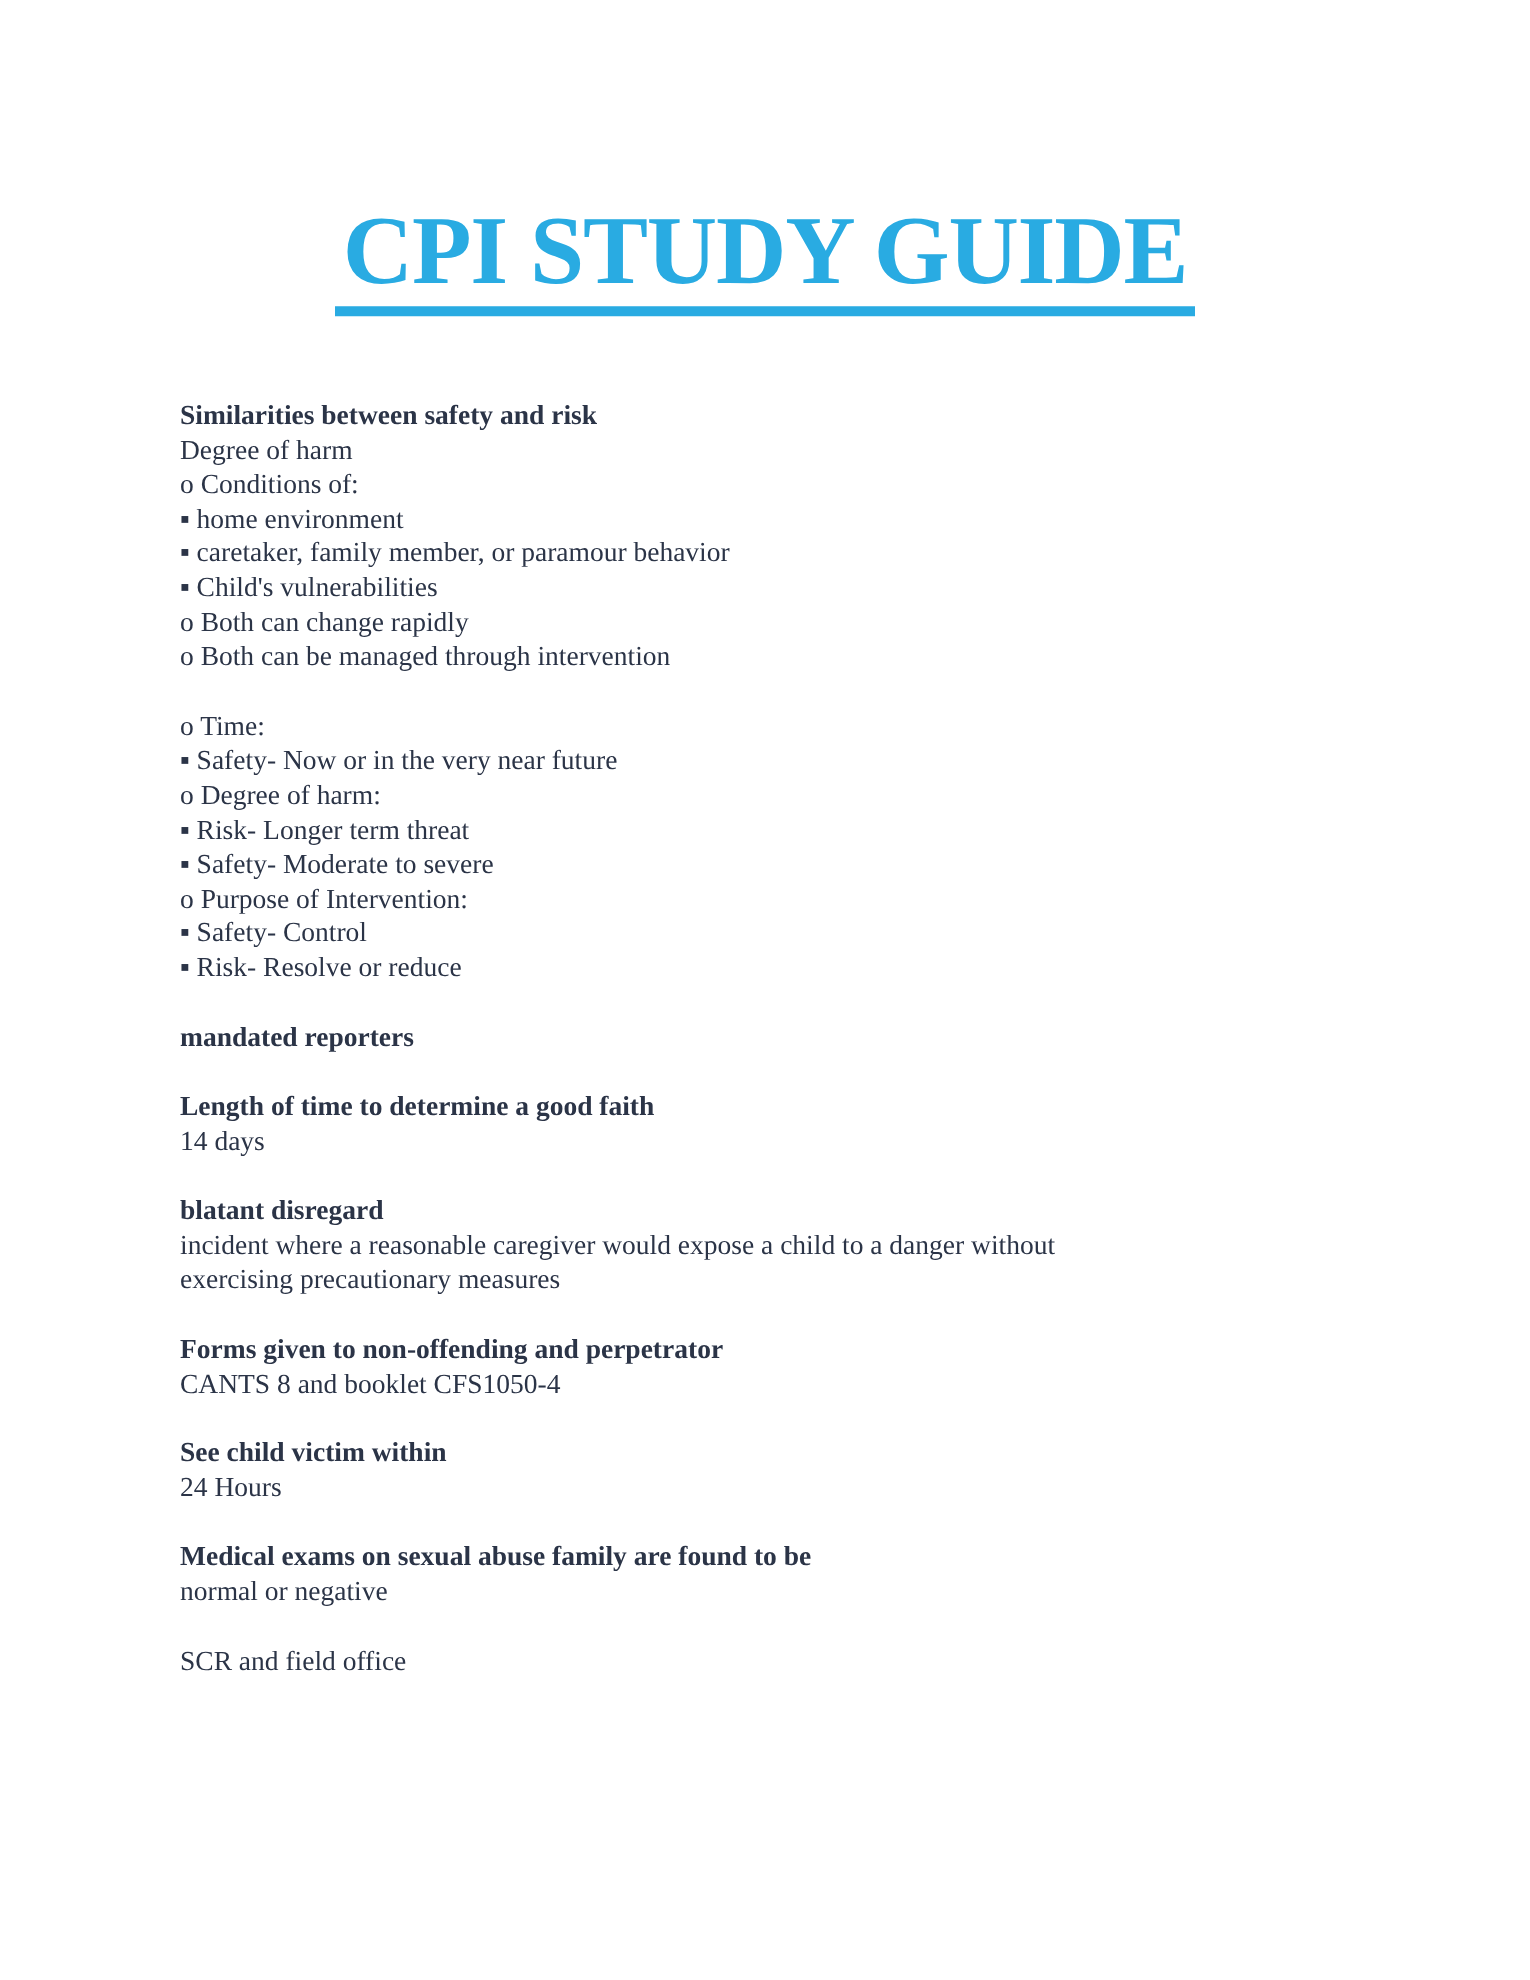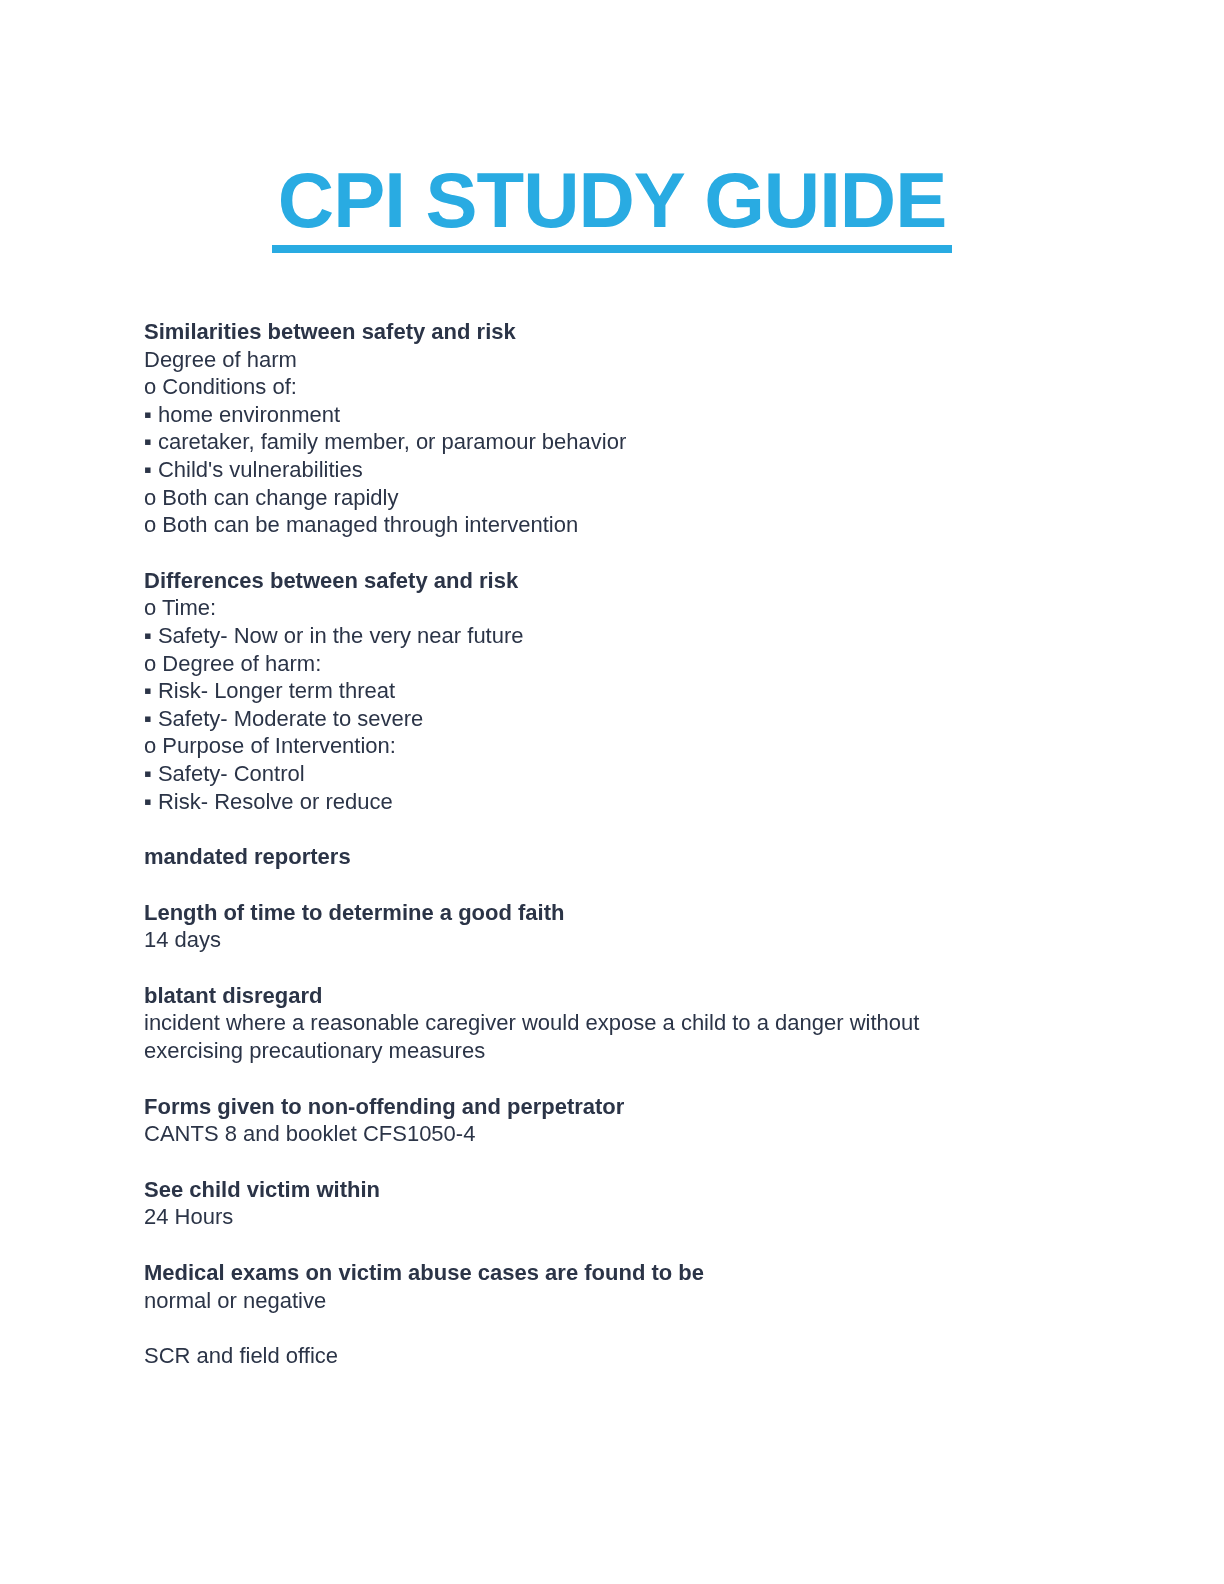--- a/index.html
+++ b/index.html
@@ -7,21 +7,21 @@
     --text: #2B3447;
     --page-bg: #ffffff;
   }
   * { box-sizing: border-box; }
   html, body { margin: 0; padding: 0; background: #ffffff; }
   .page {
     position: relative;
     width: 1224px;
     height: 1584px;
     background: var(--page-bg);
-    font-family: Liberation Sans, sans-serif;
+    font-family: Liberation Serif, serif;
     overflow: hidden;
   }
   .title-wrap {
     padding-top: 161px;
     text-align: center;
   }
   .title {
     display: inline-block;
     margin: 0;
     font-size: 78px;
@@ -59,21 +59,20 @@
       <div class="line">Degree of harm</div>
       <div class="line">o Conditions of:</div>
       <div class="line">▪ home environment</div>
       <div class="line">▪ caretaker, family member, or paramour behavior</div>
       <div class="line">▪ Child's vulnerabilities</div>
       <div class="line">o Both can change rapidly</div>
       <div class="line">o Both can be managed through intervention</div>
     </section>
 
     <section class="sec">
-      <div class="h">Differences between safety and risk</div>
       <div class="line">o Time:</div>
       <div class="line">▪ Safety- Now or in the very near future</div>
       <div class="line">o Degree of harm:</div>
       <div class="line">▪ Risk- Longer term threat</div>
       <div class="line">▪ Safety- Moderate to severe</div>
       <div class="line">o Purpose of Intervention:</div>
       <div class="line">▪ Safety- Control</div>
       <div class="line">▪ Risk- Resolve or reduce</div>
     </section>
 
@@ -96,21 +95,21 @@
       <div class="h">Forms given to non-offending and perpetrator</div>
       <div class="line">CANTS 8 and booklet CFS1050-4</div>
     </section>
 
     <section class="sec">
       <div class="h">See child victim within</div>
       <div class="line">24 Hours</div>
     </section>
 
     <section class="sec">
-      <div class="h">Medical exams on victim abuse cases are found to be</div>
+      <div class="h">Medical exams on sexual abuse family are found to be</div>
       <div class="line">normal or negative</div>
     </section>
 
     <section class="sec">
       <div class="line">SCR and field office</div>
     </section>
 
   </main>
 </div>
 

